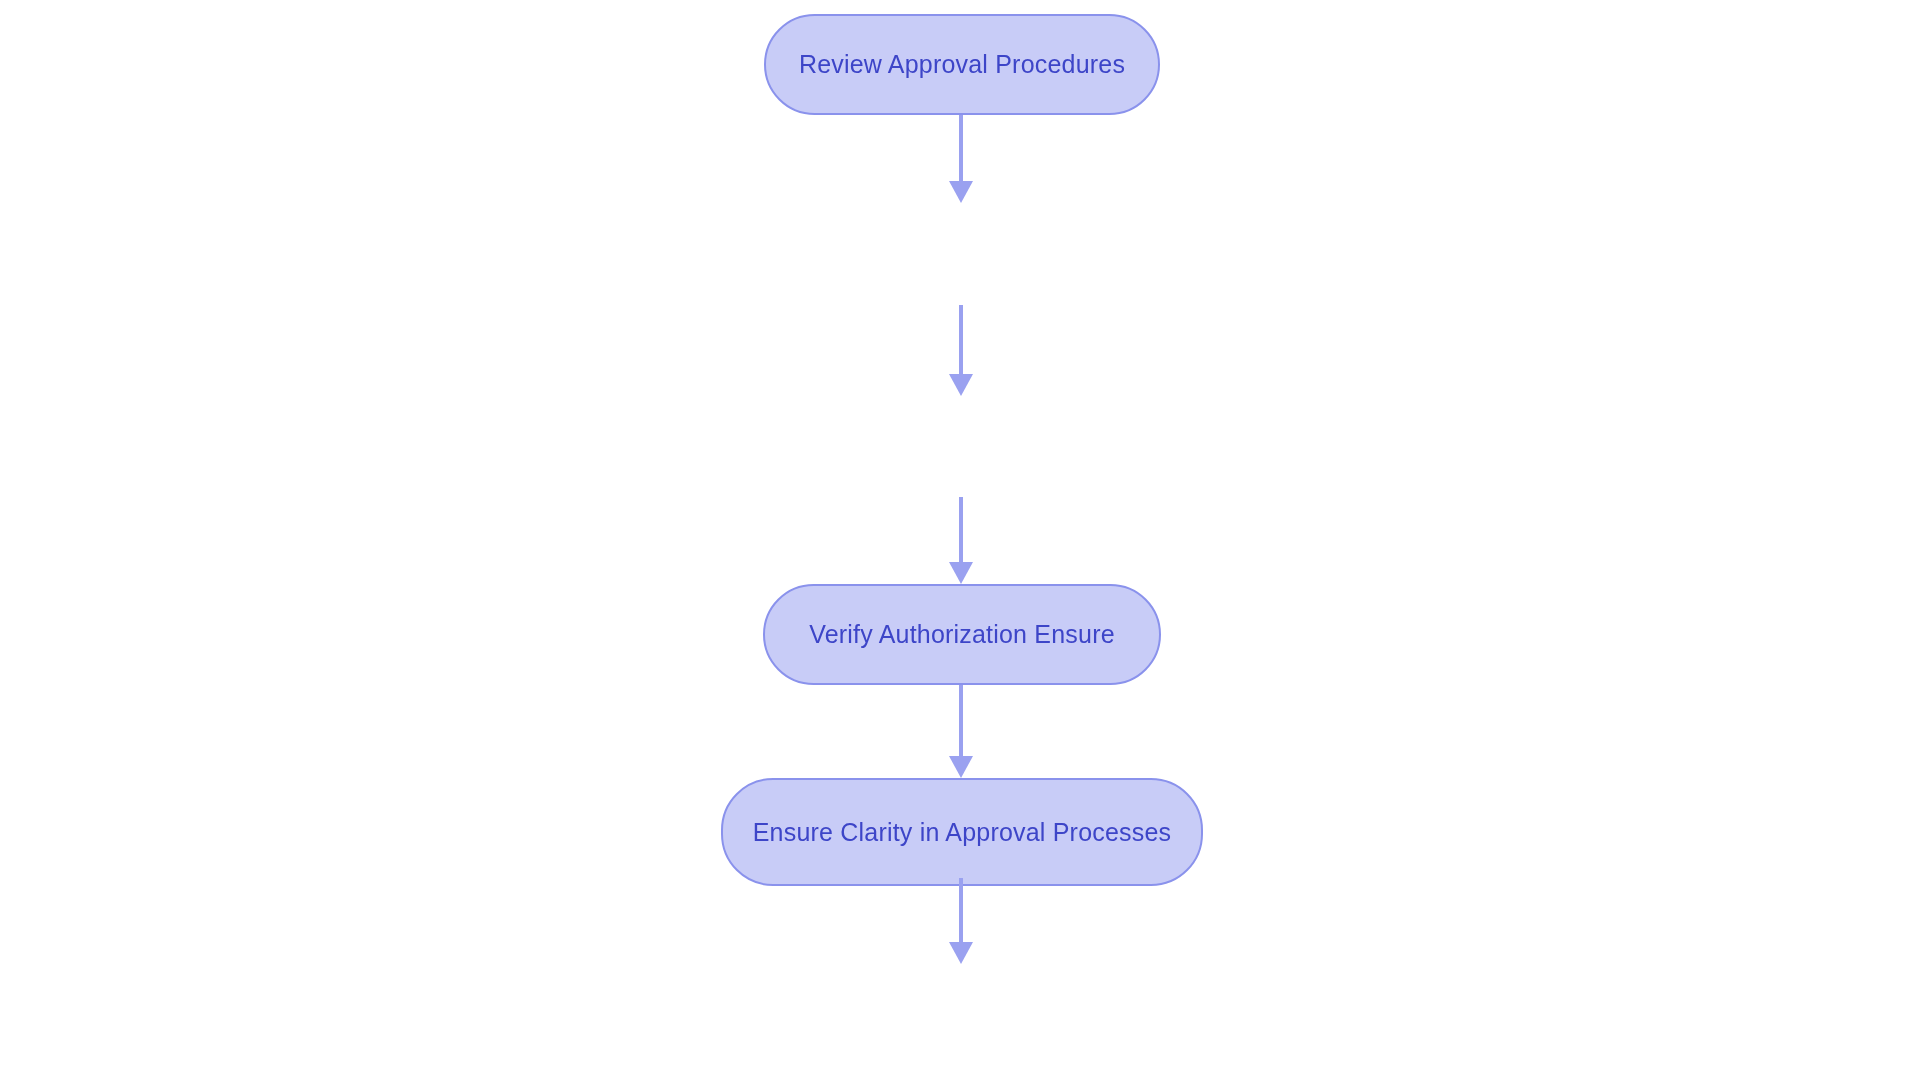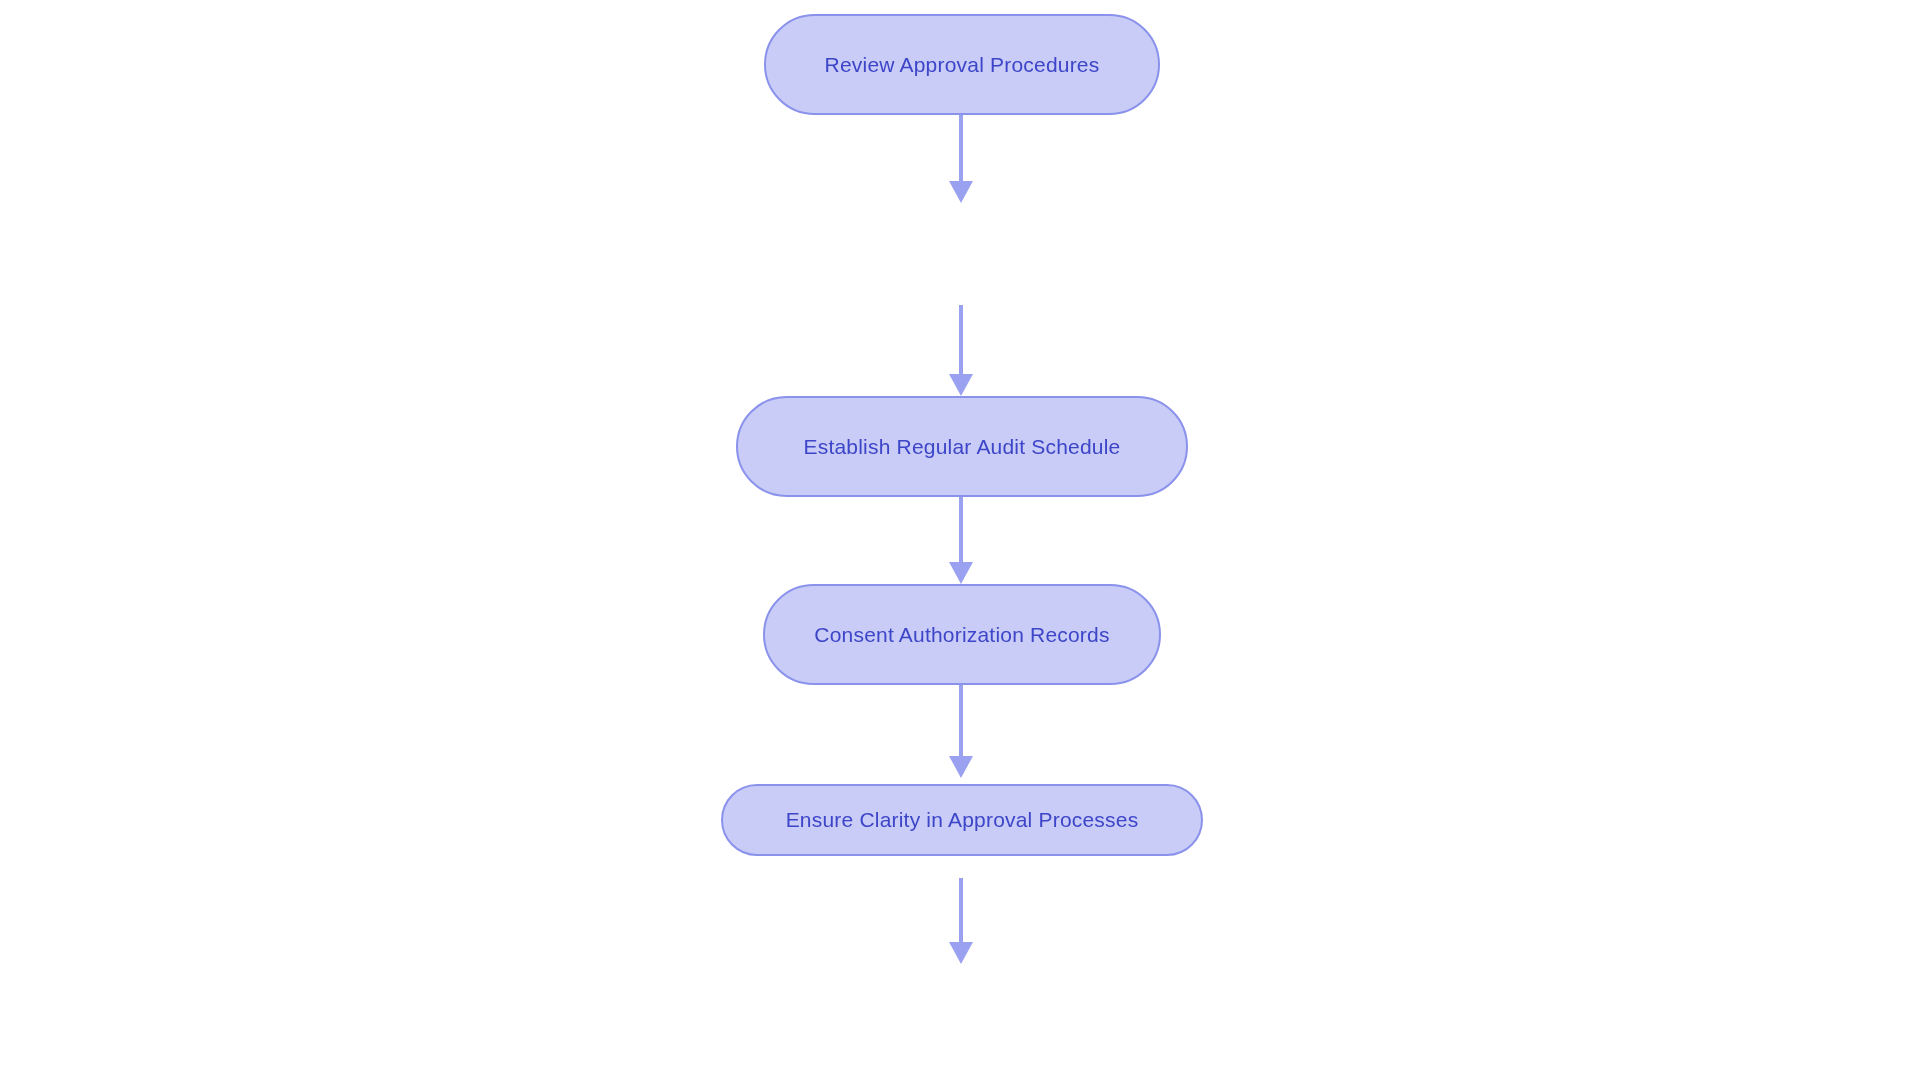--- a/index.html
+++ b/index.html
@@ -25,21 +25,21 @@
   }
   .node {
     position: absolute;
     display: flex;
     align-items: center;
     justify-content: center;
     background: var(--fill);
     border: 2px solid var(--border);
     border-radius: 52px;
     color: var(--text);
-    font-size: 21px;
+    font-size: 25px;
     letter-spacing: 0.2px;
     text-align: center;
     white-space: nowrap;
   }
   .arrow-line {
     position: absolute;
     width: 4px;
     background: var(--arrow);
   }
   .arrow-head {
@@ -54,29 +54,26 @@
 </head>
 <body>
 
 <div class="canvas">
 
   <div class="node" style="left:764px; top:14px;  width:396px; height:101px;">
     <span>Review Approval Procedures</span>
   </div>
 
 
-  <div class="node" style="left:736px; top:396px; width:452px; height:101px;">
-    <span>Establish Regular Audit Schedule</span>
+
+  <div class="node" style="left:763px; top:584px; width:398px; height:101px;">
+    <span>Verify Authorization Ensure</span>
   </div>
 
-  <div class="node" style="left:763px; top:584px; width:398px; height:101px;">
-    <span>Consent Authorization Records</span>
-  </div>
-
-  <div class="node" style="left:721px; top:778px; width:482px; height:72px;margin-top:6px;">
+  <div class="node" style="left:721px; top:778px; width:482px; height:108px;">
     <span>Ensure Clarity in Approval Processes</span>
   </div>
 
 
   <div class="arrow-line" style="left:959px; top:115px; height:66px;"></div>
   <div class="arrow-head" style="left:949px; top:181px;"></div>
 
   <div class="arrow-line" style="left:959px; top:305px; height:69px;"></div>
   <div class="arrow-head" style="left:949px; top:374px;"></div>
 

